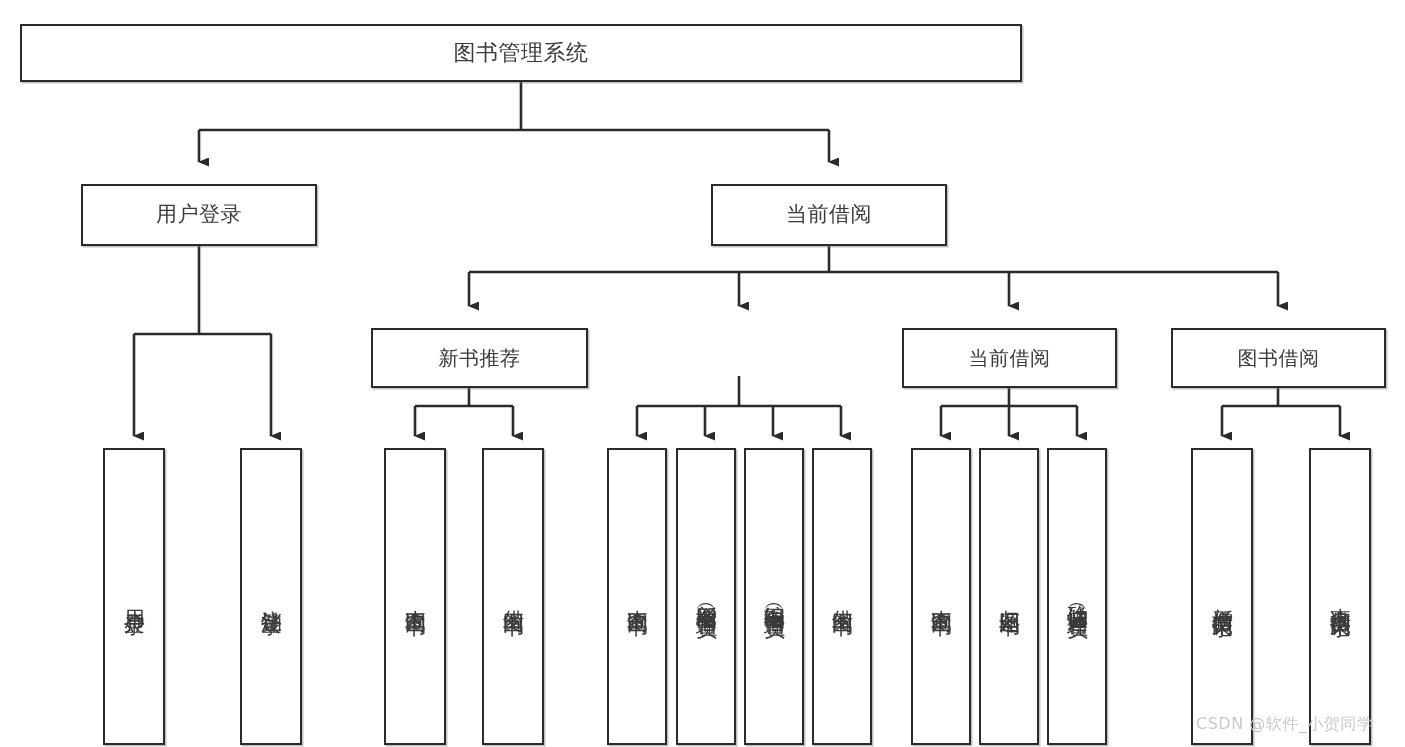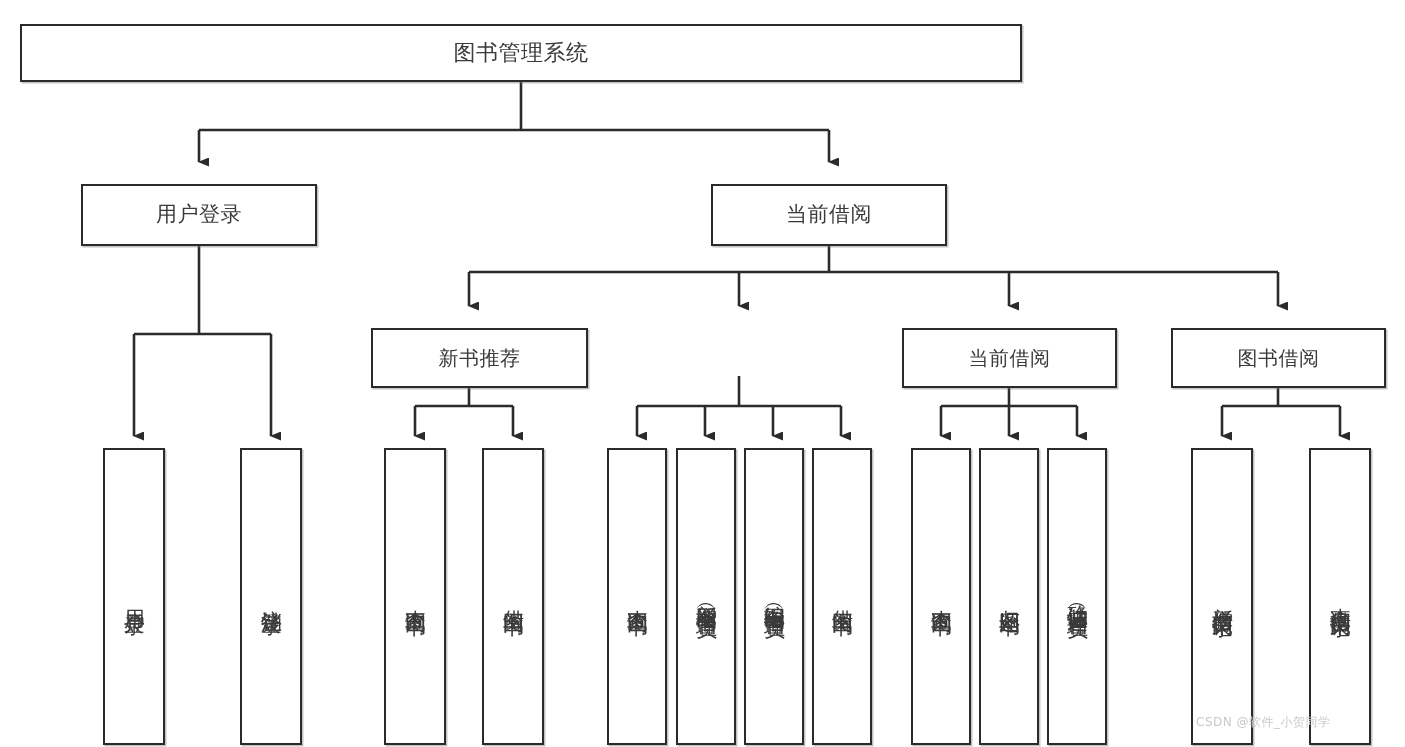--- a/index.html
+++ b/index.html
@@ -52,21 +52,21 @@
     max-height: 280px;
   }
   .node.level0 .label { font-size: 22px; }
   .node.level1 .label { font-size: 21px; }
   .node.level2 .label { font-size: 20px; }
   .node.vertical .label { font-size: 21px; }
   #watermark {
     position: absolute;
     left: 1196px;
     top: 714px;
-    font-size: 12px;
+    font-size: 16px;
     color: #c9c9c9;
     letter-spacing: 0.5px;
     white-space: nowrap;
     font-family: "DejaVu Sans", "Liberation Sans", sans-serif;
   }
 </style>
 </head>
 <body>
 
 <div id="canvas">

